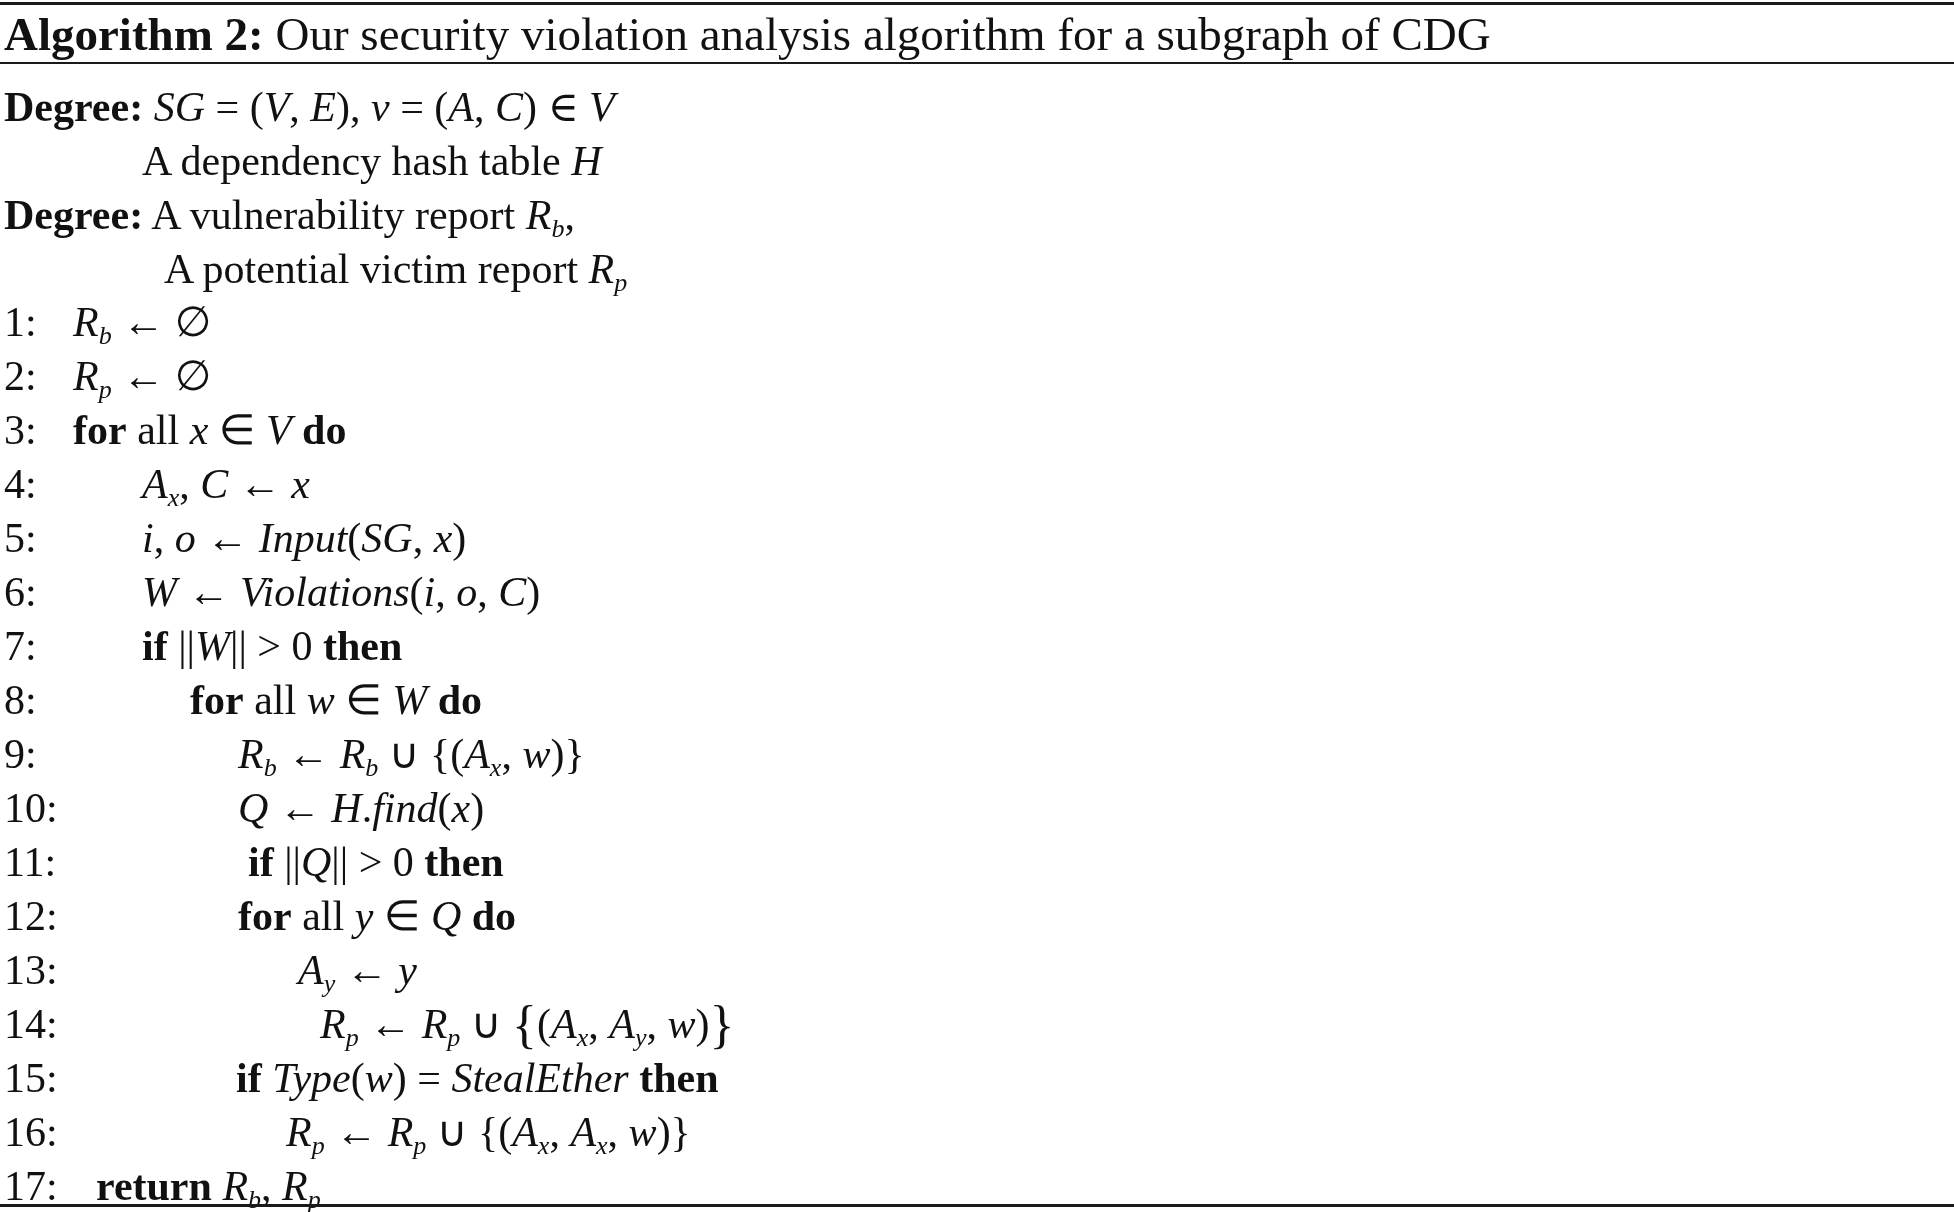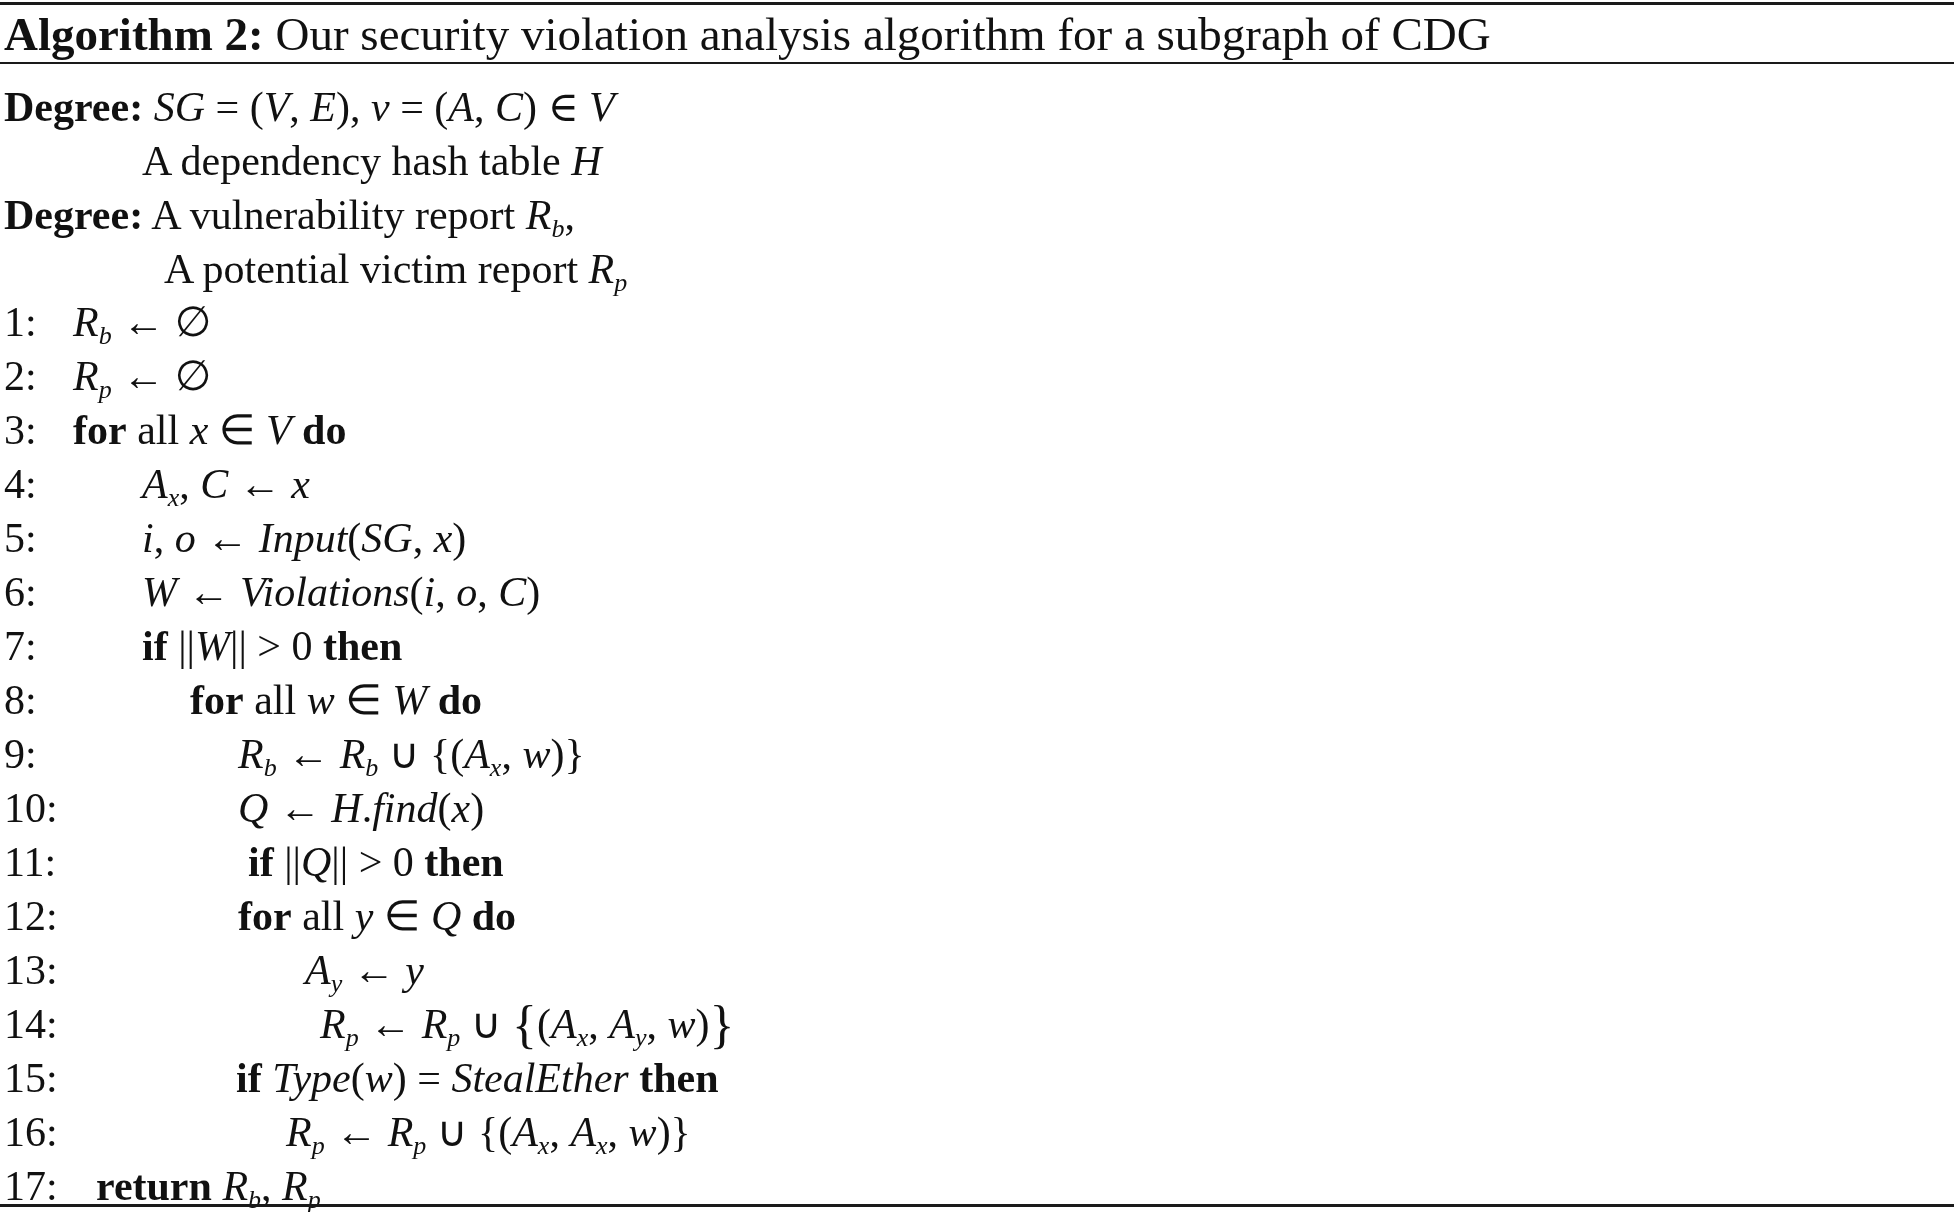--- a/index.html
+++ b/index.html
@@ -95,21 +95,21 @@
 <div class="line" style="top:835px">
   <span class="num">11:</span>
   <span class="body-text" style="left:244px"><b>if</b> ||<i>Q</i>|| &gt; 0 <b>then</b></span>
 </div>
 <div class="line" style="top:889px">
   <span class="num">12:</span>
   <span class="body-text" style="left:234px"><b>for</b> all <i>y</i> ∈ <i>Q</i> <b>do</b></span>
 </div>
 <div class="line" style="top:943px">
   <span class="num">13:</span>
-  <span class="body-text" style="left:301px"><i>A</i><sub>y</sub> ← <i>y</i></span>
+  <span class="body-text" style="left:294px"><i>A</i><sub>y</sub> ← <i>y</i></span>
 </div>
 <div class="line" style="top:997px">
   <span class="num">14:</span>
   <span class="body-text" style="left:316px"><i>R</i><sub>p</sub> ← <i>R</i><sub>p</sub> ∪ <span class="big">{</span>(<i>A</i><sub>x</sub>, <i>A</i><sub>y</sub>, <i>w</i>)<span class="big">}</span></span>
 </div>
 <div class="line" style="top:1051px">
   <span class="num">15:</span>
   <span class="body-text" style="left:232px"><b>if</b> <i>Type</i>(<i>w</i>) = <i>StealEther</i> <b>then</b></span>
 </div>
 <div class="line" style="top:1105px">

